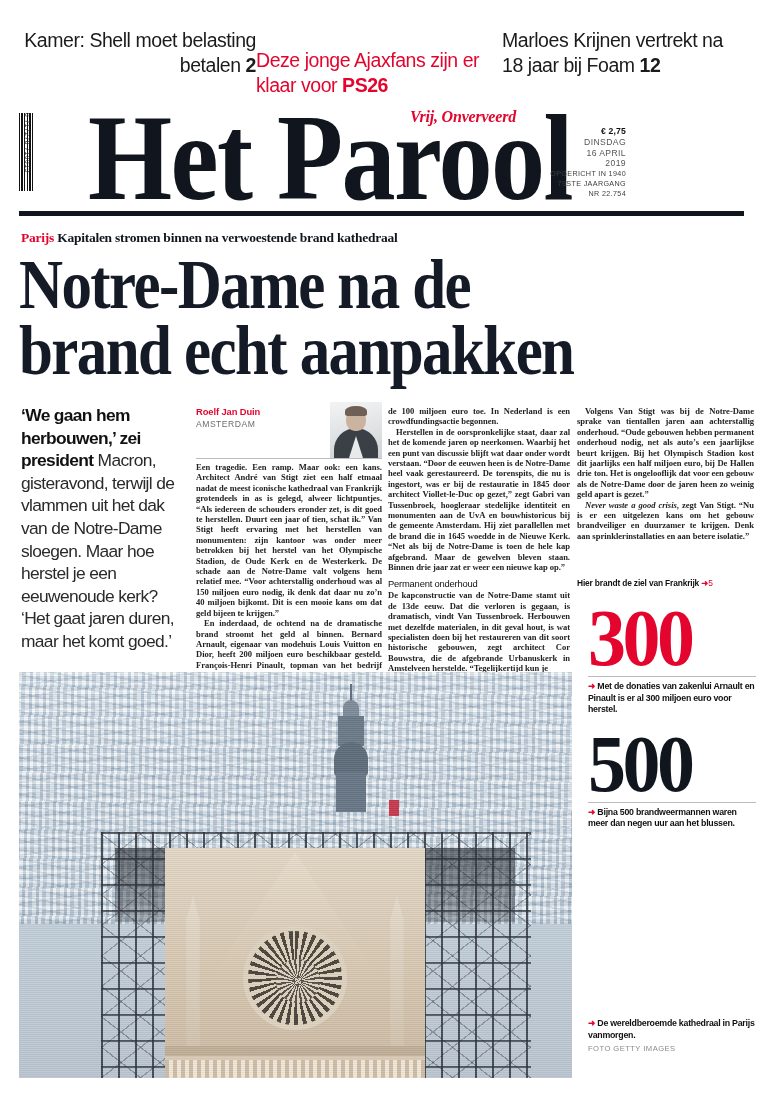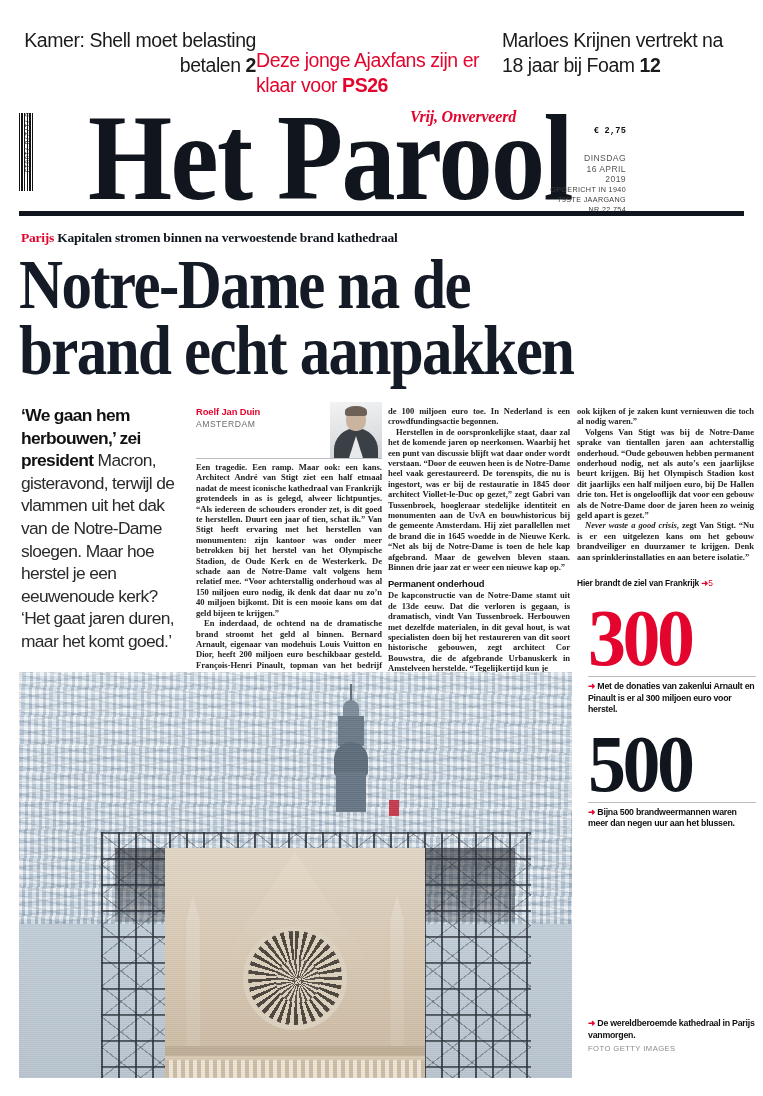--- a/index.html
+++ b/index.html
@@ -119,22 +119,21 @@
     font-size: 7.2px;
     line-height: 10.4px;
     letter-spacing: 0.35px;
     color: #3d3d3d;
   }
   .masthead-meta .price {
     font-weight: 700;
     font-size: 8.6px;
     color: #111;
     letter-spacing: 0.2px;
-    margin-bottom: 17px;
-    font-family: Liberation Mono, monospace;
+    margin-bottom: 1px;
   }
   .masthead-meta .big { font-size: 8.6px; letter-spacing: 0.4px; color:#555; }
 
   .rule-thick {
     position: absolute;
     left: 19px;
     top: 211px;
     width: 725px;
     height: 5px;
     background: #11161e;
@@ -267,21 +266,21 @@
     line-height: 10.4px;
     text-align: justify;
     color: #232323;
     letter-spacing: -0.02px;
   }
   .col p { margin: 0; text-indent: 8px; font-weight: bold; }
   .col p.first { text-indent: 0; }
   .col h3 {
     font-family: "Liberation Sans", sans-serif;
     font-size: 9.4px;
-    font-weight: 700;
+    font-weight: 400;
     letter-spacing: -0.2px;
     color: #111;
     margin: 6px 0 1.5px 0;
     text-align: left;
   }
   .col .ital { font-style: italic; }
 
   .col-a { left: 196px; top: 462px; width: 186px; height: 212px; }
   .col-b { left: 388px; top: 406px; width: 182px; height: 268px; }
   .col-c { left: 577px; top: 406px; width: 177px; height: 170px; }
@@ -531,21 +530,20 @@
   </div>
 
   <div class="col col-b">
     <p class="first">de 100 miljoen euro toe. In Nederland is een crowdfundingsactie begonnen.</p>
     <p>Herstellen in de oorspronkelijke staat, daar zal het de komende jaren op neerkomen. Waarbij het een punt van discussie blijft wat daar onder wordt verstaan. “Door de eeuwen heen is de Notre-Dame heel vaak gerestaureerd. De torenspits, die nu is ingestort, was er bij de restauratie in 1845 door architect Viollet-le-Duc op gezet,” zegt Gabri van Tussenbroek, hoogleraar stedelijke identiteit en monumenten aan de UvA en bouwhistoricus bij de gemeente Amsterdam. Hij ziet parallellen met de brand die in 1645 woedde in de Nieuwe Kerk. “Net als bij de Notre-Dame is toen de hele kap afgebrand. Maar de gewelven bleven staan. Binnen drie jaar zat er weer een nieuwe kap op.”</p>
     <h3>Permanent onderhoud</h3>
     <p class="first">De kapconstructie van de Notre-Dame stamt uit de 13de eeuw. Dat die verloren is gegaan, is dramatisch, vindt Van Tussenbroek. Herbouwen met dezelfde materialen, in dit geval hout, is wat specialisten doen bij het restaureren van dit soort historische gebouwen, zegt architect Cor Bouwstra, die de afgebrande Urbanuskerk in Amstelveen herstelde. “Tegelijkertijd kun je</p>
   </div>
 
   <div class="col col-c">
-    <p class="first">ook kijken of je zaken kunt vernieuwen die toch al nodig waren.”</p>
     <p>Volgens Van Stigt was bij de Notre-Dame sprake van tientallen jaren aan achterstallig onderhoud. “Oude gebouwen hebben permanent onderhoud nodig, net als auto’s een jaarlijkse beurt krijgen. Bij het Olympisch Stadion kost dit jaarlijks een half miljoen euro, bij De Hallen drie ton. Het is ongelooflijk dat voor een gebouw als de Notre-Dame door de jaren heen zo weinig geld apart is gezet.”</p>
     <p><span class="ital">Never waste a good crisis</span><span>, zegt Van Stigt. “Nu is er een uitgelezen kans om het gebouw brandveiliger en duurzamer te krijgen. Denk aan sprinklerinstallaties en aan betere isolatie.”</span></p>
   </div>
 
   <div class="jump-line">
     <span>Hier brandt de ziel van Frankrijk </span><span class="arrow">➜</span><span class="pg">5</span>
   </div>
 
   <div class="stats">
 

